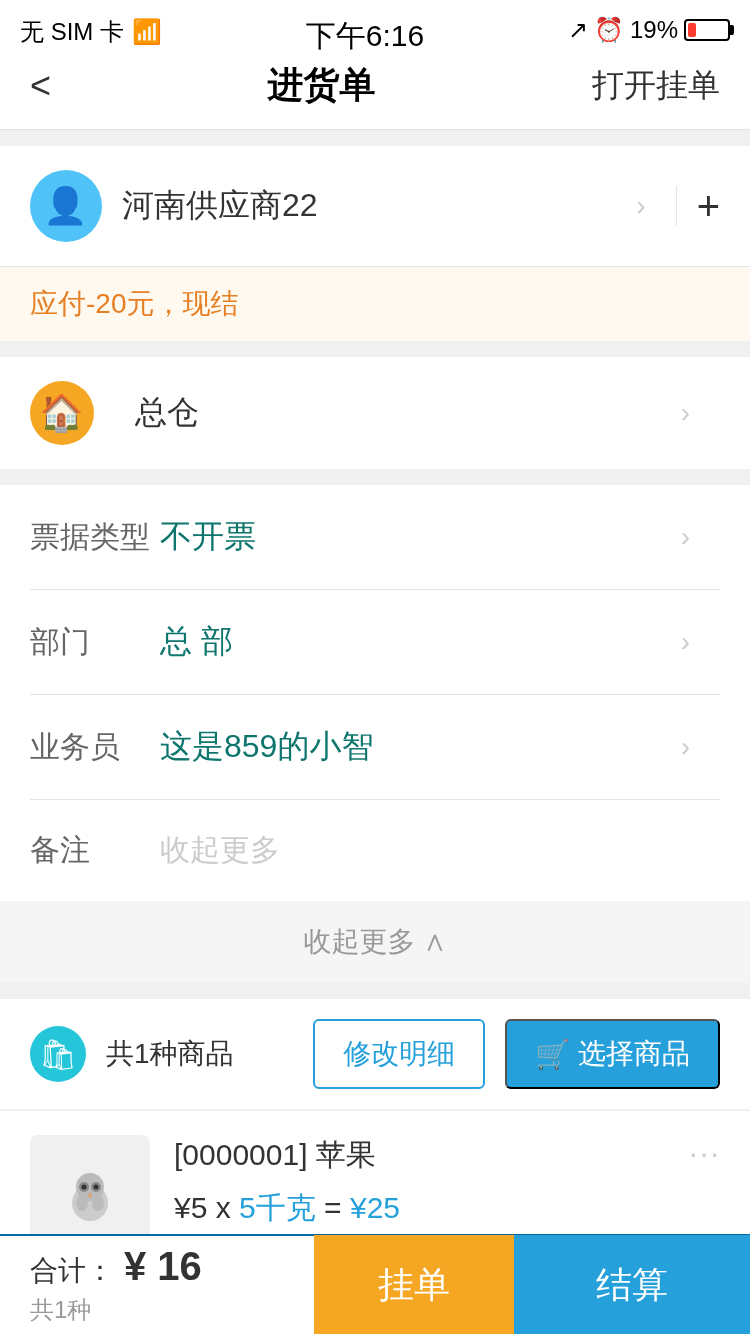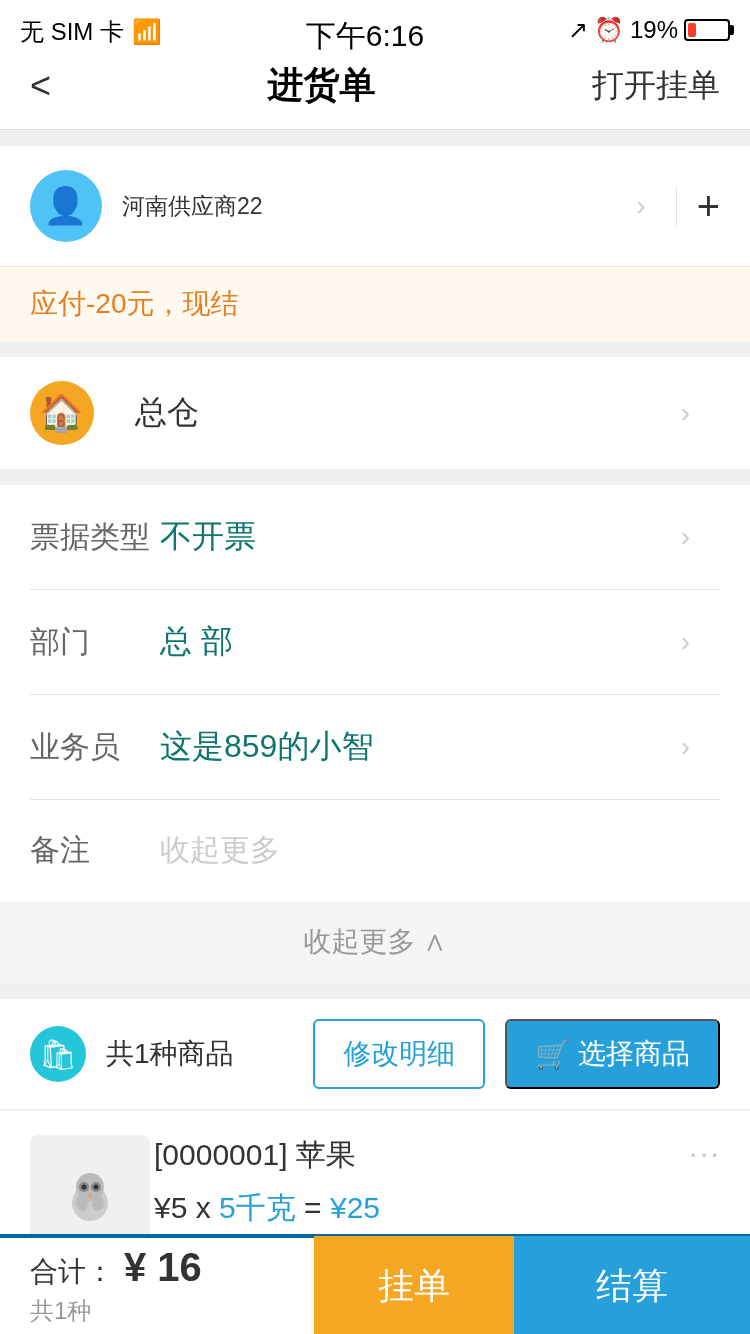--- a/index.html
+++ b/index.html
@@ -78,21 +78,21 @@
       align-items: center;
       padding: 24px 30px;
       border-bottom: 1px solid #e5e5e5;
     }
     .supplier-avatar {
       width: 72px; height: 72px; border-radius: 50%;
       background: #4fc3f7; display: flex; align-items: center; justify-content: center;
       color: #fff; font-size: 36px; margin-right: 20px; flex-shrink: 0;
     }
     .supplier-name {
-      flex: 1; font-size: 23px; color: #333;
+      flex: 1; font-size: 32px; color: #333;
     }
     .chevron-right {
       color: #ccc; font-size: 28px; margin-right: 30px;
     }
     .add-btn {
       font-size: 40px; color: #333; cursor: pointer;
     }
     .supplier-divider {
       width: 1px; height: 40px; background: #e5e5e5; margin-right: 20px;
     }
@@ -178,21 +178,21 @@
       padding: 14px 28px; border-radius: 6px;
       font-size: 28px; cursor: pointer; display: flex; align-items: center; gap: 8px;
     }
 
     
     .product-item {
       background: #fff;
       display: flex;
       align-items: flex-start;
       padding: 24px 30px;
-      gap: 4px;
+      gap: 24px;
       margin-top: 2px;
     }
     .product-thumb {
       width: 120px; height: 120px; background: #f0f0f0;
       border-radius: 8px; flex-shrink: 0;
       display: flex; align-items: center; justify-content: center;
     }
     .product-info { flex: 1; }
     .product-name { font-size: 30px; color: #333; margin-bottom: 12px; }
     .product-price { font-size: 30px; color: #333; }
@@ -200,21 +200,21 @@
     .product-more { color: #ccc; font-size: 32px; cursor: pointer; display: flex; align-items: center; }
 
     
     .bottom-bar {
       position: fixed;
       bottom: 0; left: 0; width: 750px;
       height: 100px;
       background: #fff;
       display: flex;
       align-items: center;
-      border-top: 4px solid #0369a1;
+      border-top: 2px solid #0369a1;
     }
     .bottom-total {
       flex: 1; padding: 0 30px;
     }
     .total-row {
       display: flex; align-items: baseline; gap: 10px;
     }
     .total-label { font-size: 28px; color: #333; }
     .total-amount { font-size: 40px; color: #333; font-weight: 600; }
     .total-sub { font-size: 24px; color: #999; margin-top: 4px; }

